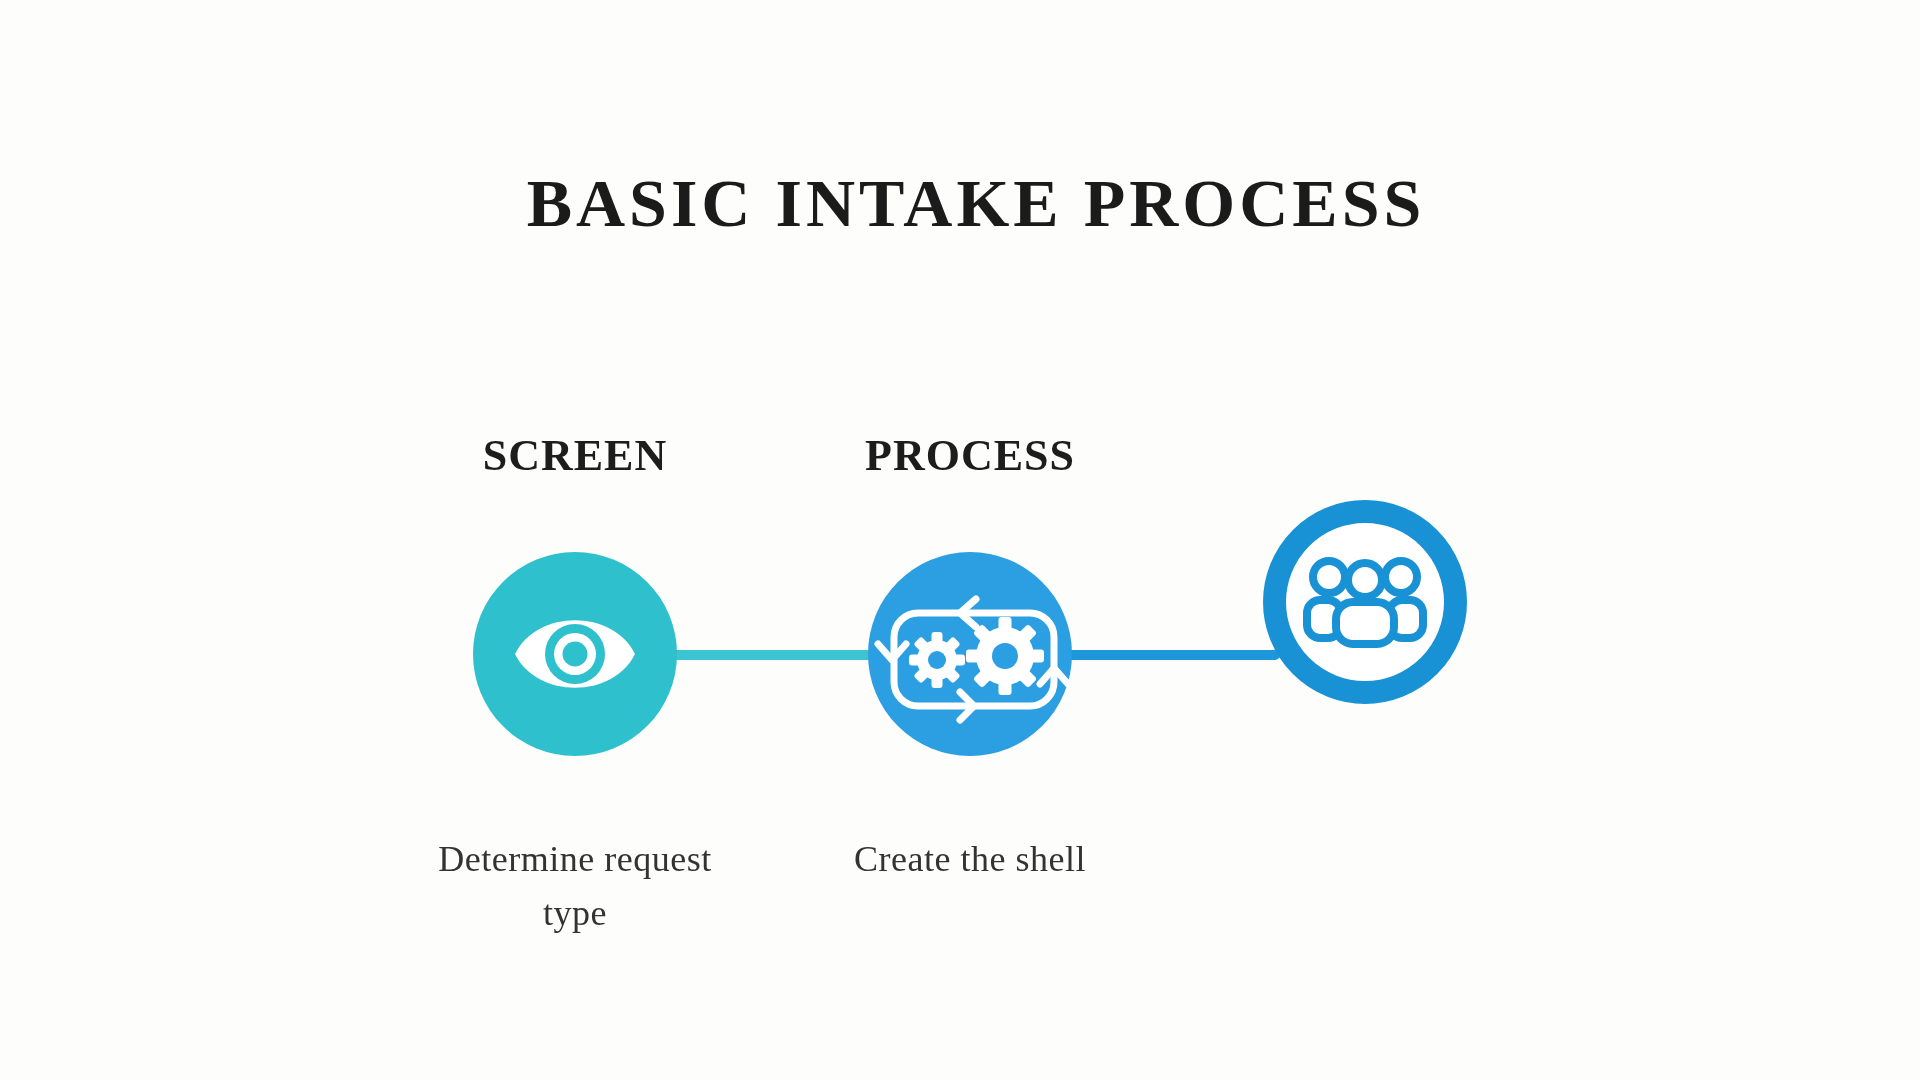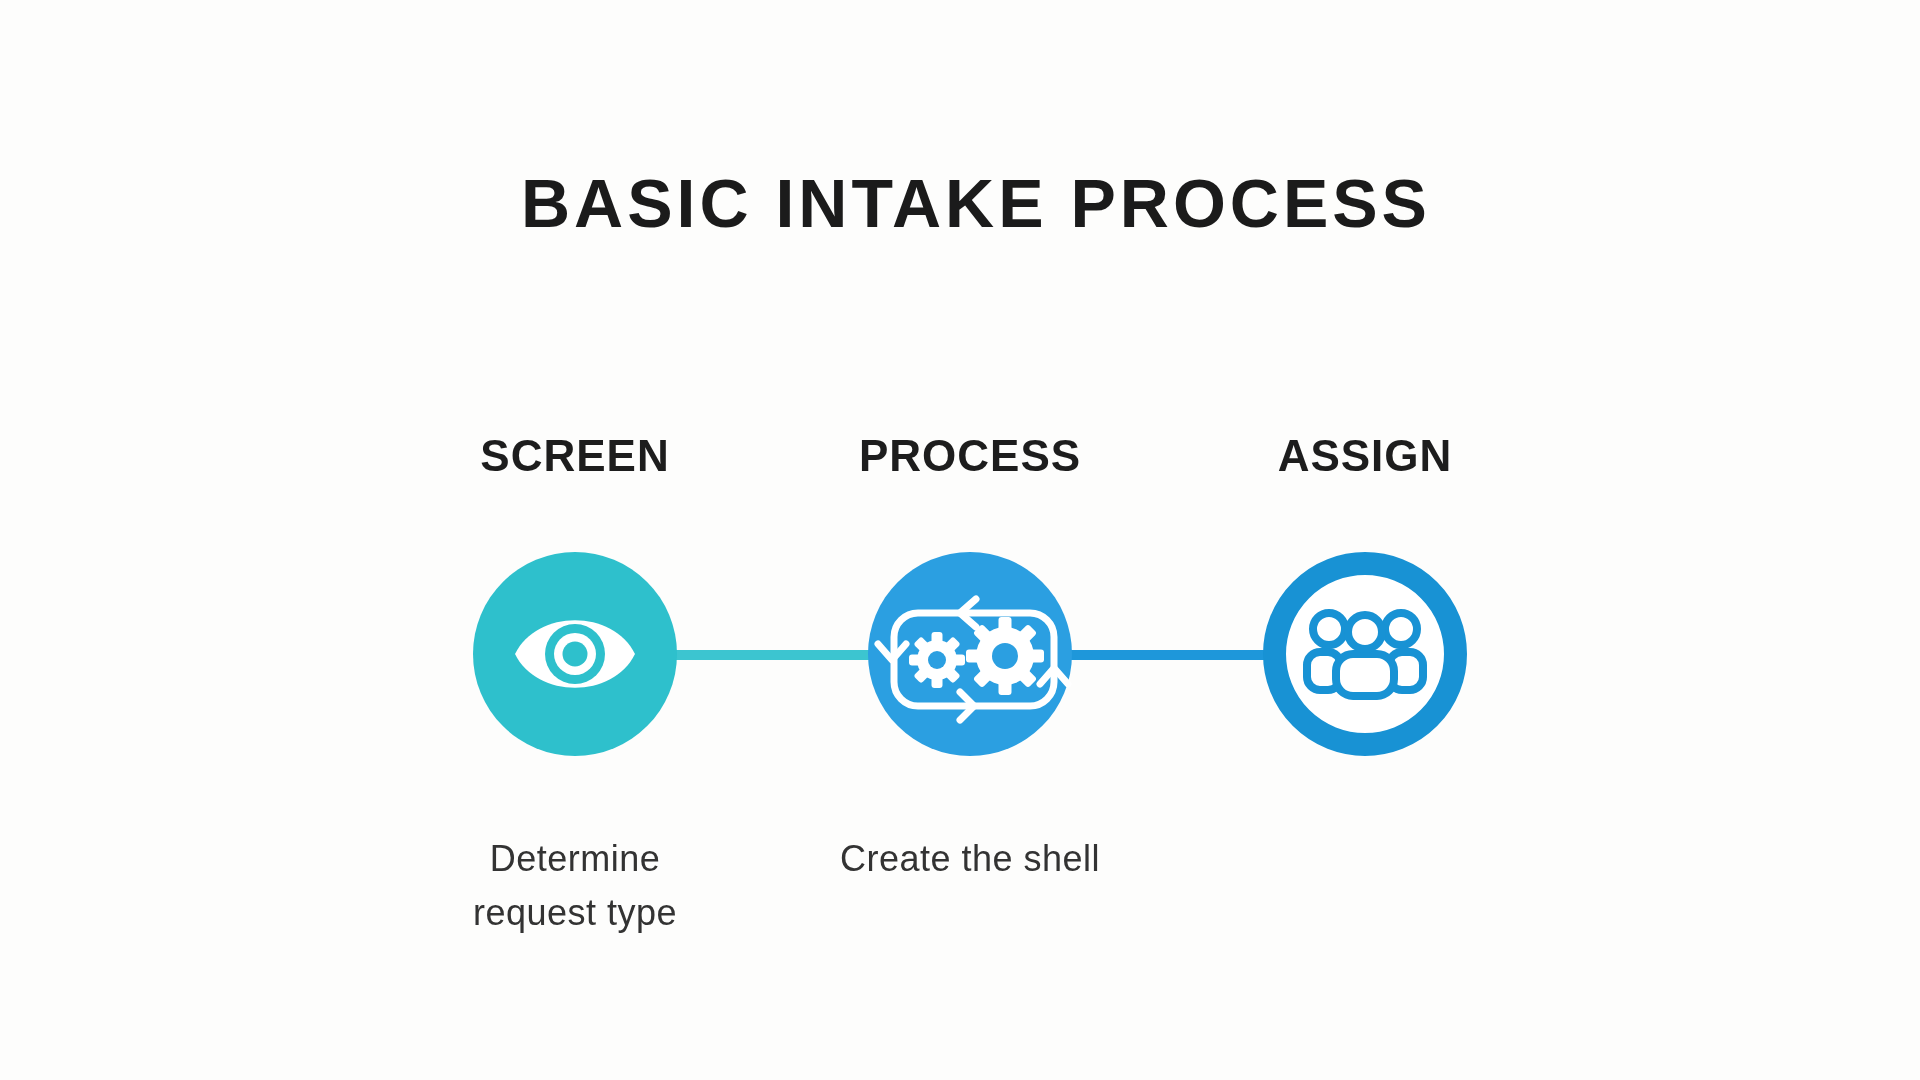--- a/index.html
+++ b/index.html
@@ -3,21 +3,21 @@
 <meta charset="utf-8">
 <style>
   html,body{margin:0;padding:0;}
   body{
     width:1920px;height:1080px;
     background:#fdfdfc;
     overflow:hidden;
     position:relative;
     font-family:"Liberation Sans", sans-serif;
   }
-  .slide{position:absolute;inset:0;}
+  .slide{position:absolute;inset:0;font-family:Liberation Serif, serif;}
   .title{
     position:absolute;top:118px;left:0;right:0;
     text-align:center;
     transform:translateX(16px);
     font-size:68px;font-weight:700;letter-spacing:4px;
     color:#1b1b1b;
   }
   .connector{
     position:absolute;top:650px;height:10px;border-radius:5px;
     z-index:0;
@@ -114,21 +114,20 @@
           </g>
           <circle r="29" fill="#ffffff"></circle>
           <circle r="13" fill="#2b9fe1"></circle>
         </g>
       </svg>
     </div>
     <div class="desc">Create the shell</div>
   </div>
 
   <div class="step s3">
-    <div class="step-label">ASSIGN</div>
     <div class="circle ring" style="border-color: rgb(24, 146, 212);">
       <svg class="icon-svg" viewBox="0 0 204 204">
         <g fill="#ffffff" stroke-width="8" stroke="#1892d4">
 
           <circle cx="66" cy="77" r="16"></circle>
           <circle cx="138" cy="77" r="16"></circle>
 
           <rect x="44" y="100" width="34" height="38" rx="13"></rect>
           <rect x="126" y="100" width="34" height="38" rx="13"></rect>
 

